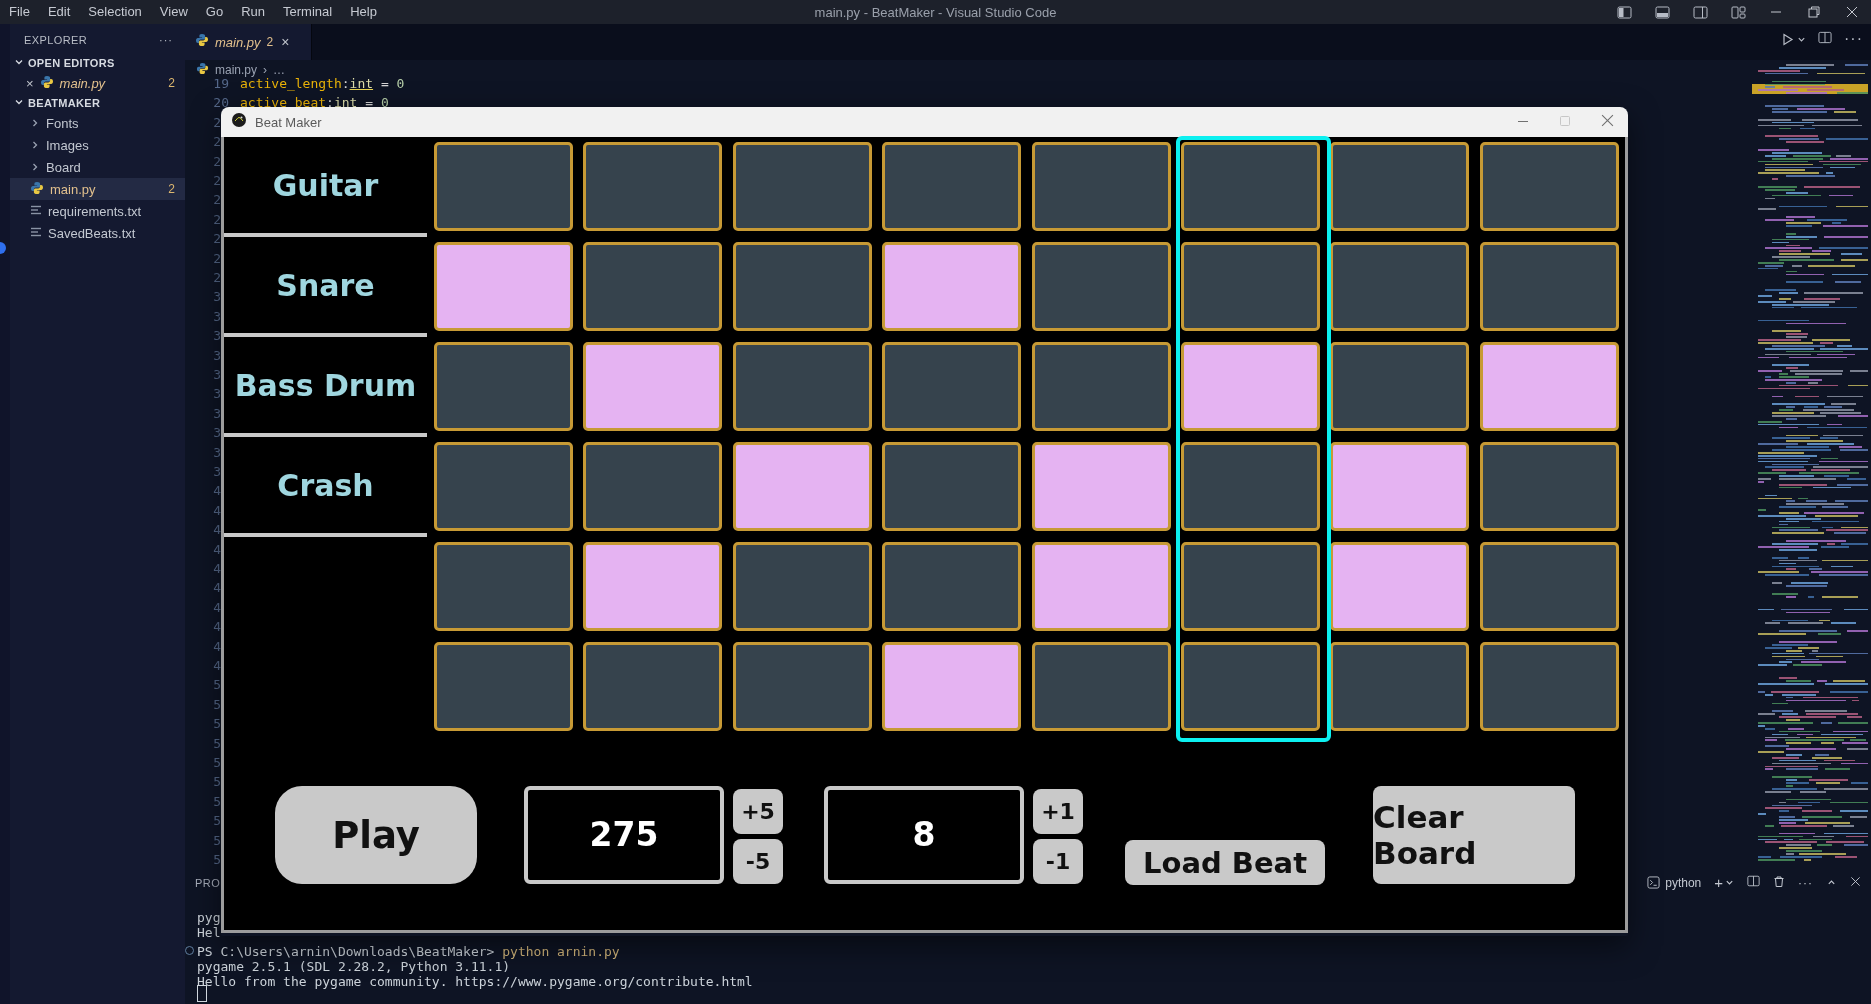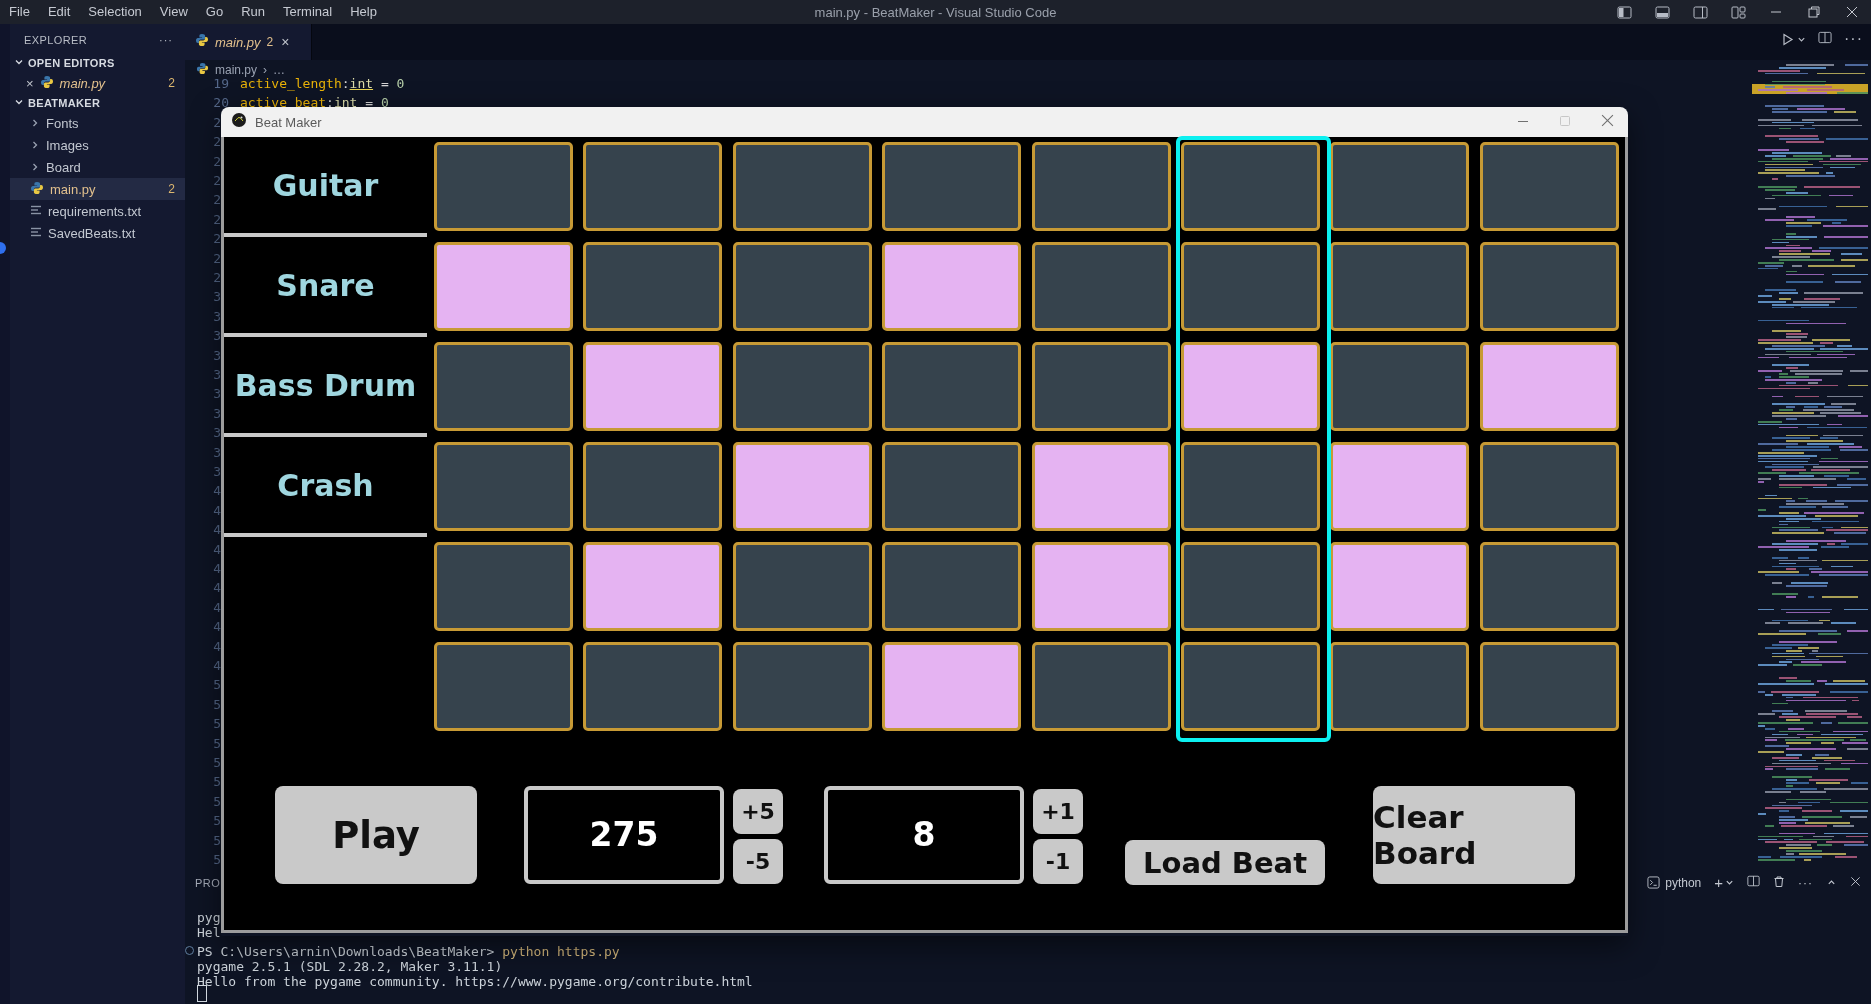--- a/index.html
+++ b/index.html
@@ -703,22 +703,22 @@
           <polyline points="2,6.5 5,3.5 8,6.5" fill="none" stroke="#c3c8d1" stroke-width="1.3"></polyline>
         </svg></span>
     <span><svg width="11" height="11" viewBox="0 0 12 12">
           <path d="M1.5 1.5 L10.5 10.5 M10.5 1.5 L1.5 10.5" stroke="#c3c8d1"></path>
         </svg></span>
   </div>
   <div id="prompt-dot"></div>
   <div id="term-lines">
       <div class="tline" style="top: 38px;"><span>pyg</span></div>
       <div class="tline" style="top: 53px;"><span>Hel</span></div>
-      <div class="tline" style="top: 72px;"><span>PS C:\Users\arnin\Downloads\BeatMaker&gt; </span><span class="cmd">python https.py</span></div>
-      <div class="tline" style="top: 87px;"><span>pygame 2.5.1 (SDL 2.28.2, Maker 3.11.1)</span></div>
+      <div class="tline" style="top: 72px;"><span>PS C:\Users\arnin\Downloads\BeatMaker&gt; </span><span class="cmd">python arnin.py</span></div>
+      <div class="tline" style="top: 87px;"><span>pygame 2.5.1 (SDL 2.28.2, Python 3.11.1)</span></div>
       <div class="tline" style="top: 102px;"><span>Hello from the pygame community. https://www.pygame.org/contribute.html</span></div>
     </div>
   <div id="cursor"></div>
 </div>
 
 <div id="bm-win">
   <div id="bm-titlebar">
     <span><svg width="16" height="16" viewBox="0 0 16 16">
           <circle cx="8" cy="8" r="7" fill="#1b1b1b"></circle>
           <path d="M4 9c1.5-1 2.5-3.5 4-3.5S11 8 12 9" stroke="#cfcf3a" stroke-width="1" fill="none"></path>
@@ -789,21 +789,21 @@
         <div class="cell off" style="left: 154.4px; top: 505px; background: rgb(54, 67, 77); border-color: rgb(199, 154, 53);"></div>
         <div class="cell off" style="left: 303.8px; top: 505px; background: rgb(54, 67, 77); border-color: rgb(199, 154, 53);"></div>
         <div class="cell on" style="left: 453.2px; top: 505px; background: rgb(229, 179, 242); border-color: rgb(199, 154, 53);"></div>
         <div class="cell off" style="left: 602.6px; top: 505px; background: rgb(54, 67, 77); border-color: rgb(199, 154, 53);"></div>
         <div class="cell off" style="left: 752px; top: 505px; background: rgb(54, 67, 77); border-color: rgb(199, 154, 53);"></div>
         <div class="cell off" style="left: 901.4px; top: 505px; background: rgb(54, 67, 77); border-color: rgb(199, 154, 53);"></div>
         <div class="cell off" style="left: 1050.8px; top: 505px; background: rgb(54, 67, 77); border-color: rgb(199, 154, 53);"></div>
       </div>
     <div id="bm-active" style="left: 952px; width: 147.4px; border-color: rgb(12, 240, 240);"></div>
 
-    <div class="btn-gray" style="left:51px;top:649px;width:202px;height:98px;font-size:37px;">Play</div>
+    <div class="btn-gray" style="left:51px;top:649px;width:202px;height:98px;font-size:37px;border-radius:27px;">Play</div>
 
     <div class="val-box" style="left:300px;top:649px;width:192px;height:90px;">
       <span class="vb-value">275</span>
     </div>
     <div class="btn-gray" style="left:509px;top:652px;width:50px;height:45px;font-size:22px;">+5</div>
     <div class="btn-gray" style="left:509px;top:702px;width:50px;height:45px;font-size:22px;">-5</div>
 
     <div class="val-box" style="left:600px;top:649px;width:192px;height:90px;">
       <span class="vb-value">8</span>
     </div>

